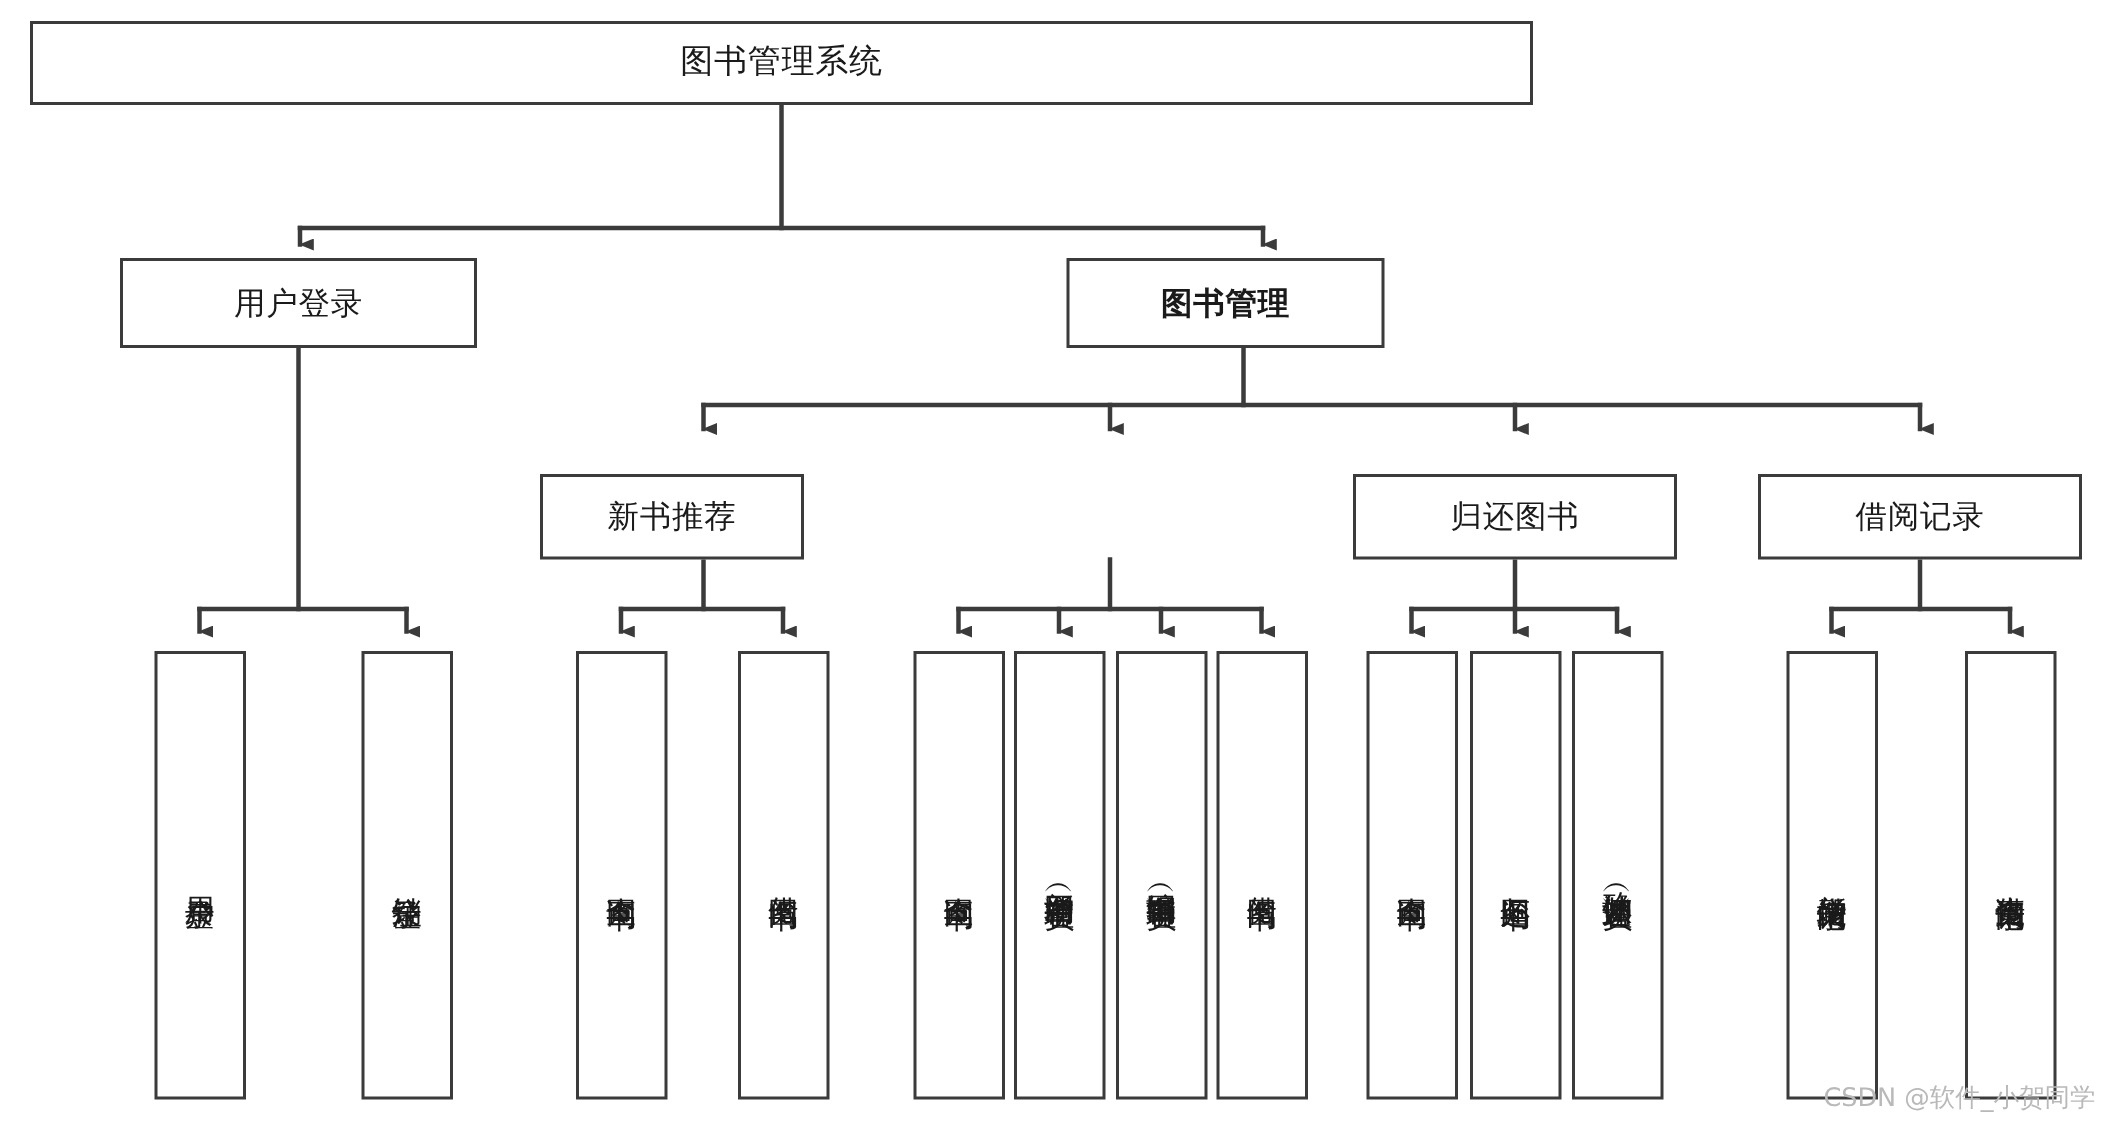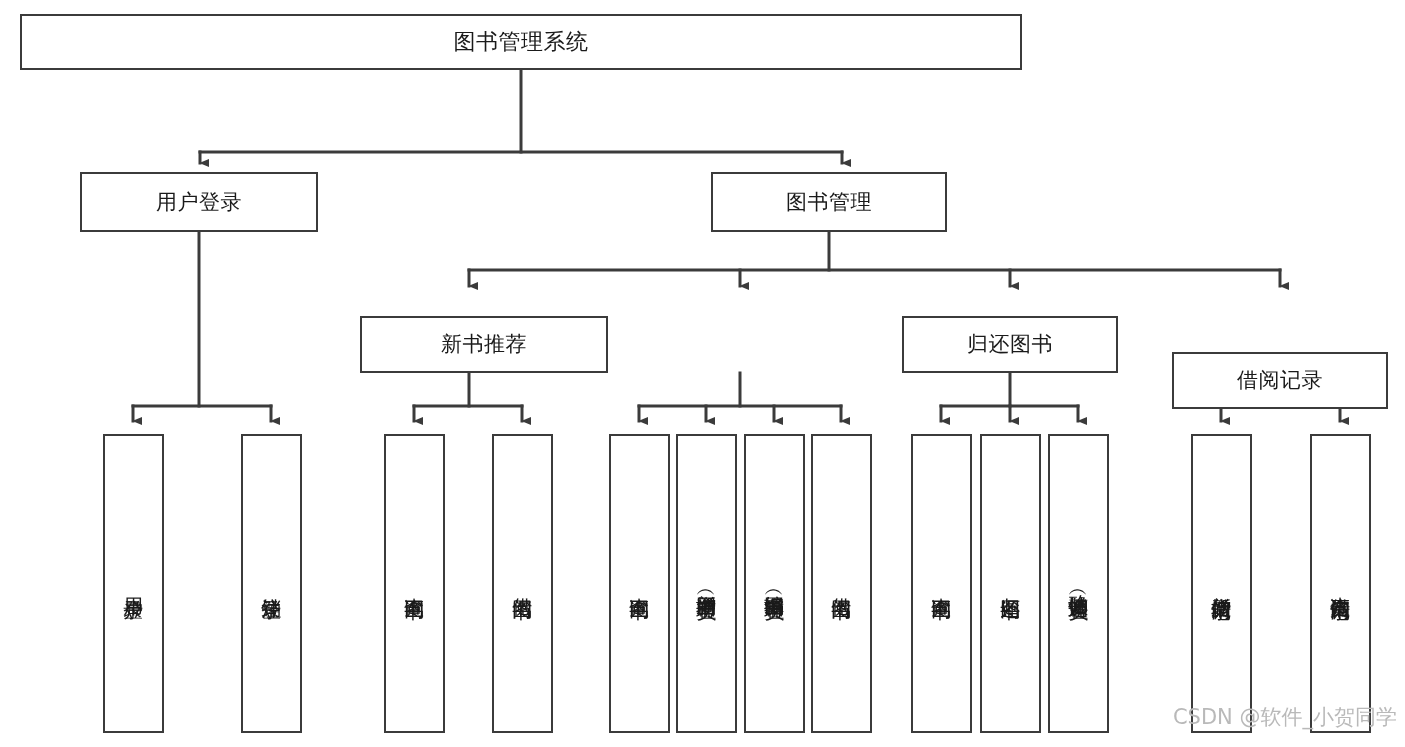--- a/index.html
+++ b/index.html
@@ -49,22 +49,22 @@
     writing-mode: vertical-rl;
     text-orientation: upright;
     line-height: 1.32;
     letter-spacing: 1px;
     white-space: nowrap;
   }
   .node-root .node-label-h { font-size: 22px; }
   .watermark {
     position: absolute;
     right: 8px;
-    bottom: 16px;
-    font-size: 21px;
+    bottom: 4px;
+    font-size: 17px;
     color: #b9b9b9;
     white-space: nowrap;
     pointer-events: none;
   }
 </style>
 </head>
 <body>
 
 <div id="diagram-root">
 
@@ -129,31 +129,31 @@
     </g>
   </svg>
 
   <div class="node-box node-root" style="left:20px; top:14px; width:1002px; height:56px;">
     <span class="node-label-h">图书管理系统</span>
   </div>
 
   <div class="node-box" style="left:80px; top:172px; width:238px; height:60px;">
     <span class="node-label-h">用户登录</span>
   </div>
-  <div class="node-box" style="left:711px; top:172px; width:236px; height:60px;">
+  <div class="node-box" style="left:711px; top:172px; width:212px; height:60px;font-weight:bold;">
     <span class="node-label-h">图书管理</span>
   </div>
 
-  <div class="node-box" style="left:360px; top:316px; width:248px; height:57px;">
+  <div class="node-box" style="left:360px; top:316px; width:176px; height:57px;">
     <span class="node-label-h">新书推荐</span>
   </div>
   <div class="node-box" style="left:902px; top:316px; width:216px; height:57px;">
     <span class="node-label-h">归还图书</span>
   </div>
-  <div class="node-box" style="left:1172px; top:316px; width:216px; height:57px;margin-top:36px;">
+  <div class="node-box" style="left:1172px; top:316px; width:216px; height:57px;">
     <span class="node-label-h">借阅记录</span>
   </div>
 
   <div class="node-box" style="left:103px; top:434px; width:61px; height:299px;">
     <span class="node-label-v">用户登录</span>
   </div>
   <div class="node-box" style="left:241px; top:434px; width:61px; height:299px;">
     <span class="node-label-v">注销登录</span>
   </div>
 

